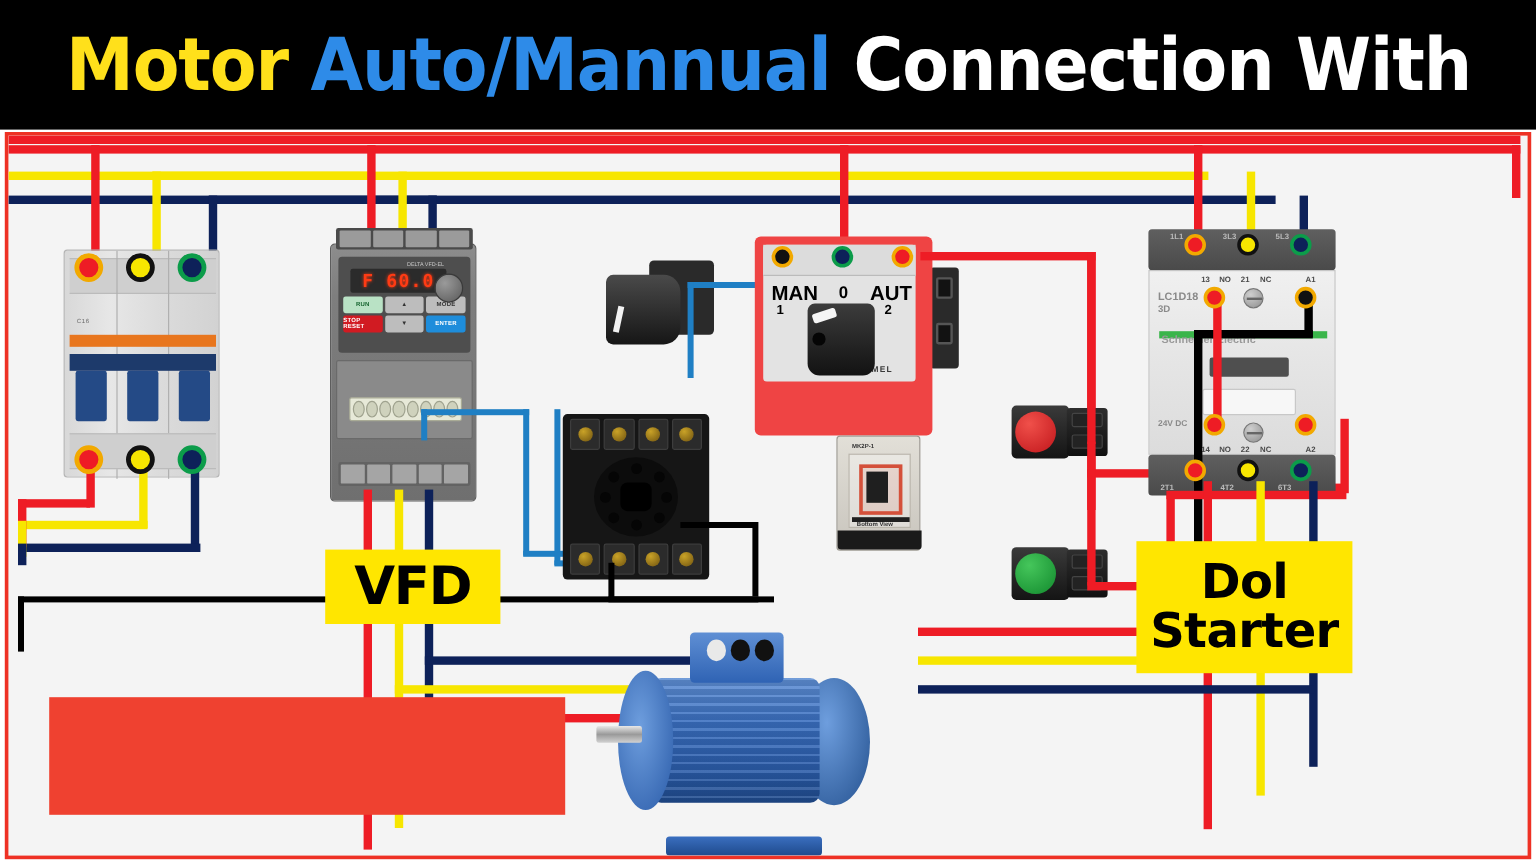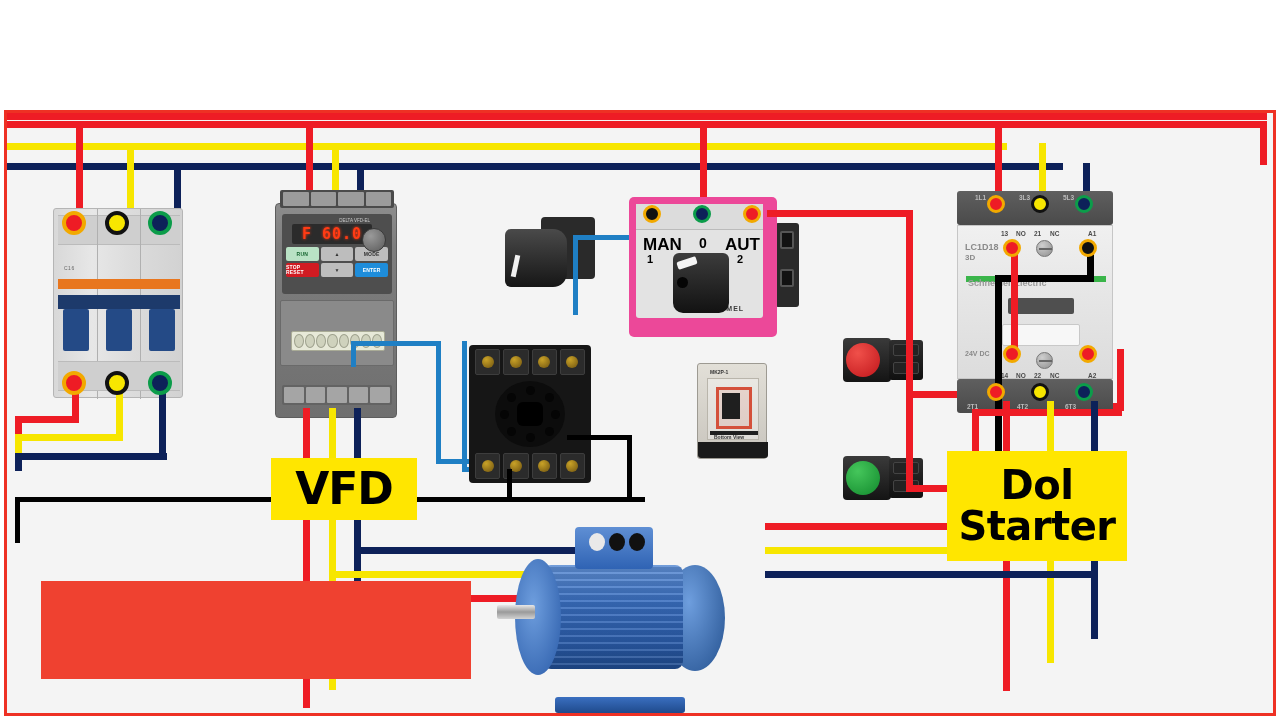--- a/index.html
+++ b/index.html
@@ -158,22 +158,22 @@
     background: linear-gradient(to bottom,#4a4a4a,#161616);
     border-radius: 6px 14px 14px 6px;
   }
   .rot-mark {
     position: absolute; left: 8px; top: 26px; width: 5px; height: 22px;
     background: #f2f2f2; transform: rotate(12deg);
   }
 
   
   .cam-body {
-    position: absolute; left: 0; top: 0; width: 148px; height: 140px;
-    background: #ec4899; border-radius: 5px;
+    position: absolute; left: 0; top: 0; width: 148px; height: 166px;
+    background: #ef4444; border-radius: 5px;
   }
   .cam-face {
     position: absolute; left: 7px; top: 7px; width: 127px; height: 114px;
     background: #e3e3e3; border-radius: 3px;
   }
   .cam-top {
     position: absolute; left: 7px; top: 7px; width: 127px; height: 26px;
     background: #dcdcdc; border-bottom: 1px solid #bbb;
   }
   .cam-txt { position: absolute; font-weight: bold; color: #000; }
@@ -365,20 +365,25 @@
     font-size: 29px; line-height: 1.18; text-align: center;
     display: flex; flex-direction: column; align-items: center; justify-content: center;
     z-index: 22; padding: 4px 10px;
   }
 </style>
 </head>
 <body>
 
 <div id="root">
 
+  <div class="titlebar">
+    <div class="title-text">
+      <span class="t-yellow">Motor</span><span>&nbsp;</span><span class="t-blue">Auto/Mannual</span><span>&nbsp;</span><span class="t-white">Connection With</span>
+    </div>
+  </div>
 
   <div class="canvas">
 
     <div class="wire w-red h" style="left:0; top:8; width:1260px;"></div>
     <div class="wire w-red h" style="left:0px; top:8px; width:1260px;"></div>
     <div class="wire w-yel h" style="left:0px; top:30px; width:1000px;"></div>
     <div class="wire w-navy h" style="left:0px; top:50px; width:1056px;"></div>
 
     <div class="wire w-red v" style="left:1253px; top:8px; height:44px;"></div>
 

